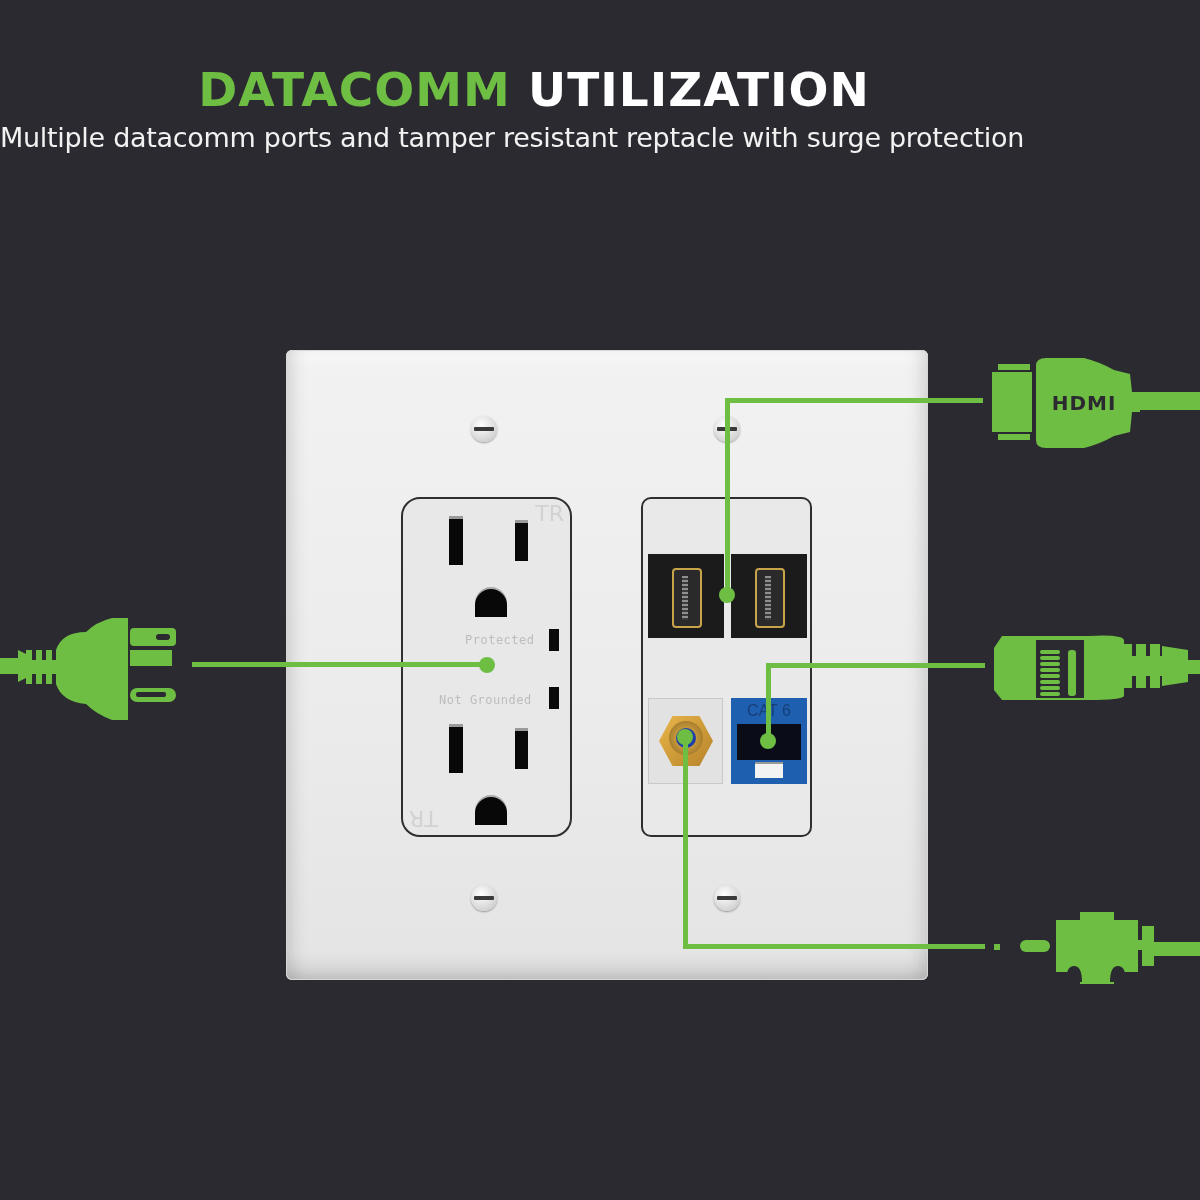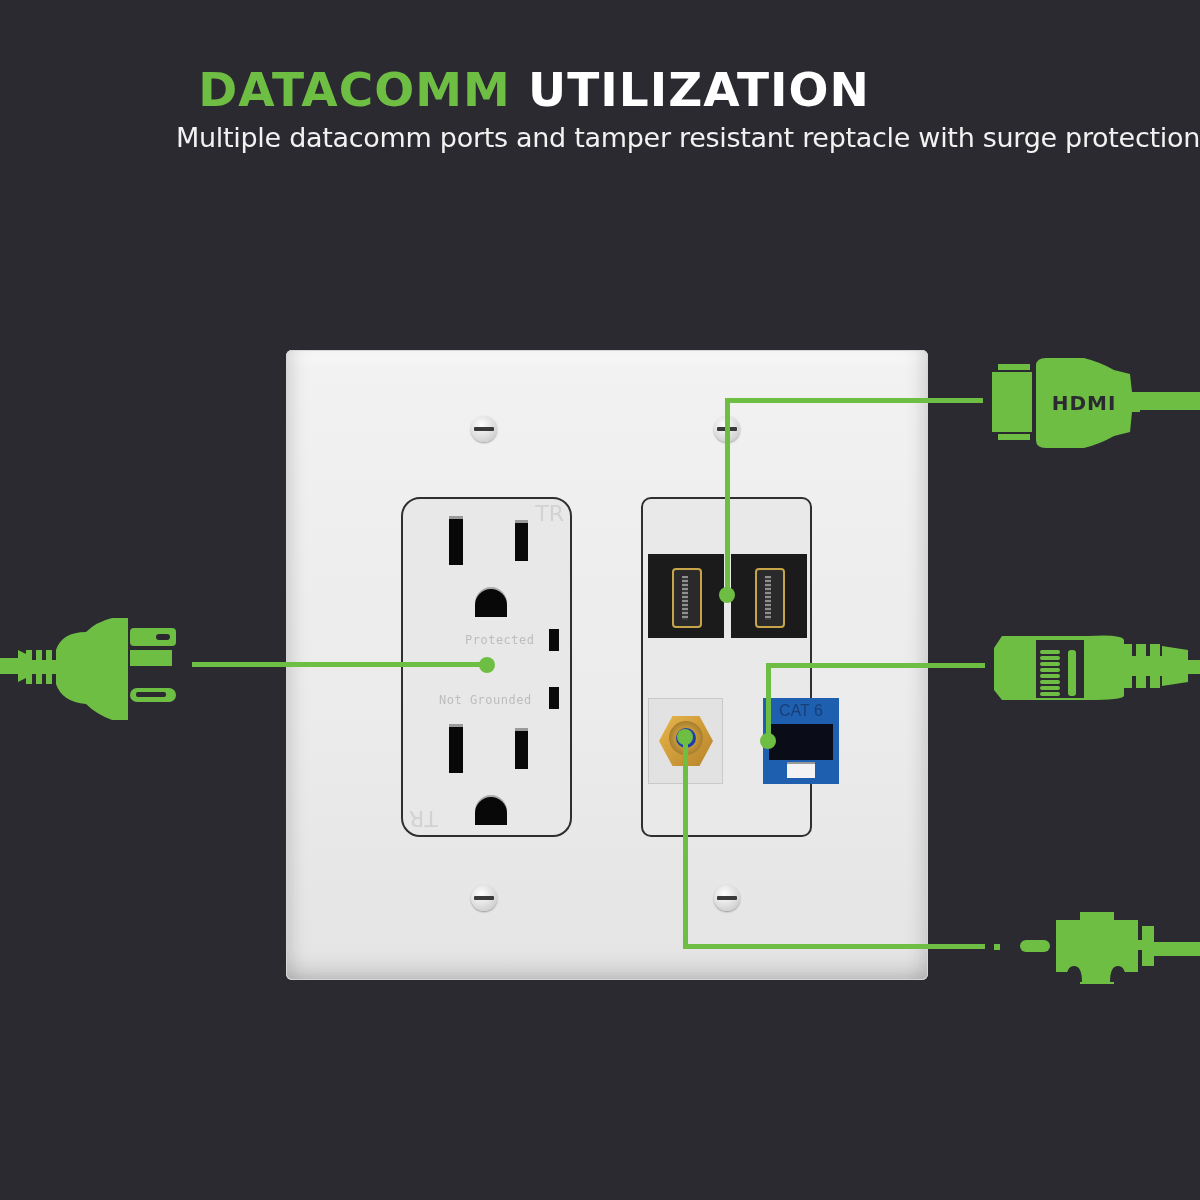--- a/index.html
+++ b/index.html
@@ -1,39 +1,39 @@
 <!DOCTYPE html>
 <html><head>
 <meta charset="utf-8">
 <style>
   html, body { margin:0; padding:0; }
   body { width:1200px; height:1200px; background:#2b2a30; position:relative; overflow:hidden; font-family:"DejaVu Sans", sans-serif; }
   .title { position:absolute; left:0; top:62px; width:1068px; text-align:center; font-family:"DejaVu Sans", sans-serif; font-weight:bold; font-size:47px; letter-spacing:1px; color:#ffffff; }
   .title .accent { color:#6fbe44; }
-  .subtitle { position:absolute; left:0; top:122px; width:1200px; text-align:right; font-family:"DejaVu Sans", sans-serif; font-size:27px; color:#f2f2f2; letter-spacing:-0.3px; }
+  .subtitle { position:absolute; left:0; top:122px; width:1200px; text-align:left; font-family:"DejaVu Sans", sans-serif; font-size:27px; color:#f2f2f2; letter-spacing:-0.3px; }
   .plate { position:absolute; left:286px; top:350px; width:642px; height:630px; border-radius:6px;
     background:linear-gradient(180deg,#f2f2f2 0%,#ebebeb 60%,#e4e4e4 100%);
     box-shadow: inset 0 0 0 1px #d6d6d6, inset 14px 0 18px -8px rgba(0,0,0,0.12), inset -14px 0 18px -8px rgba(0,0,0,0.12), inset 0 -18px 20px -8px rgba(0,0,0,0.15), inset 0 14px 16px -8px rgba(255,255,255,0.9); }
   .screw { position:absolute; width:26px; height:26px; border-radius:50%; background:radial-gradient(circle at 40% 35%, #ffffff, #d4d4d4 70%, #b8b8b8); box-shadow:0 1px 2px rgba(0,0,0,0.35); }
   .screw::after { content:""; position:absolute; left:3px; right:3px; top:11px; height:4px; background:#3a3a3a; border-radius:1px; }
   .receptacle { position:absolute; left:401px; top:497px; width:171px; height:340px; border:2px solid #2f2f2f; border-radius:19px; background:#e8e8e8; box-sizing:border-box; }
   .slot { position:absolute; background:#080808; box-shadow:0 -3px 0 #9a9a9a; }
   .ground { position:absolute; width:32px; height:28px; background:#080808; border-radius:16px 16px 0 0; box-shadow:0 -2px 0 #aaa; }
   .tr { position:absolute; font-family:"DejaVu Sans", sans-serif; font-size:22px; color:#d2d2d2; }
   .rlabel { position:absolute; font-family:"DejaVu Sans Mono", monospace; font-size:12px; color:#bdbdbd; letter-spacing:0.5px; }
   .led { position:absolute; width:10px; height:22px; background:#0a0a0a; }
   .keystone-frame { position:absolute; left:641px; top:497px; width:171px; height:340px; border:2px solid #2f2f2f; border-radius:10px; background:#e9e9e9; box-sizing:border-box; }
   .hdmi { position:absolute; width:76px; height:84px; background:#1b1b1b; }
   .hdmi-port { position:absolute; left:24px; top:14px; width:26px; height:56px; border:2px solid #c7a34a; border-radius:4px; background:#2a2a2a; }
   .hdmi-port::after { content:""; position:absolute; left:8px; top:6px; width:6px; height:44px; background:repeating-linear-gradient(180deg,#8f8f8f 0 2px,#3a3a3a 2px 4px); }
   .coax-mod { position:absolute; left:648px; top:698px; width:75px; height:86px; background:#e2e2e2; border:1px solid #c9c9c9; box-sizing:border-box; }
   .coax-hex { position:absolute; left:10px; top:17px; width:54px; height:50px; background:linear-gradient(135deg,#e9b54a,#b6832a); clip-path:polygon(25% 0,75% 0,100% 50%,75% 100%,25% 100%,0 50%); }
   .coax-ring { position:absolute; left:20px; top:22px; width:34px; height:34px; border-radius:50%; background:radial-gradient(circle,#c79a3c 40%,#8a6320 100%); }
   .coax-center { position:absolute; left:27px; top:29px; width:20px; height:20px; border-radius:50%; background:#1f3ea8; }
-  .cat6 { position:absolute; left:731px; top:698px; width:76px; height:86px; background:#1f5fb0;margin-left:32px; }
+  .cat6 { position:absolute; left:731px; top:698px; width:76px; height:86px; background:#1f5fb0; }
   .cat6-label { position:absolute; left:0; top:4px; width:76px; text-align:center; font-family:"Liberation Sans", sans-serif; font-size:16px; color:#163f78; }
   .cat6-jack { position:absolute; left:6px; top:26px; width:64px; height:36px; background:#0a0d18; }
   .cat6-latch { position:absolute; left:24px; top:64px; width:28px; height:14px; background:#f3f3f3; border-top:2px solid #999; }
   .gline { position:absolute; background:#6fbe44; }
   .dot { position:absolute; width:16px; height:16px; border-radius:50%; background:#6fbe44; }
   .icon { position:absolute; }
 </style>
 </head>
 <body>
 

